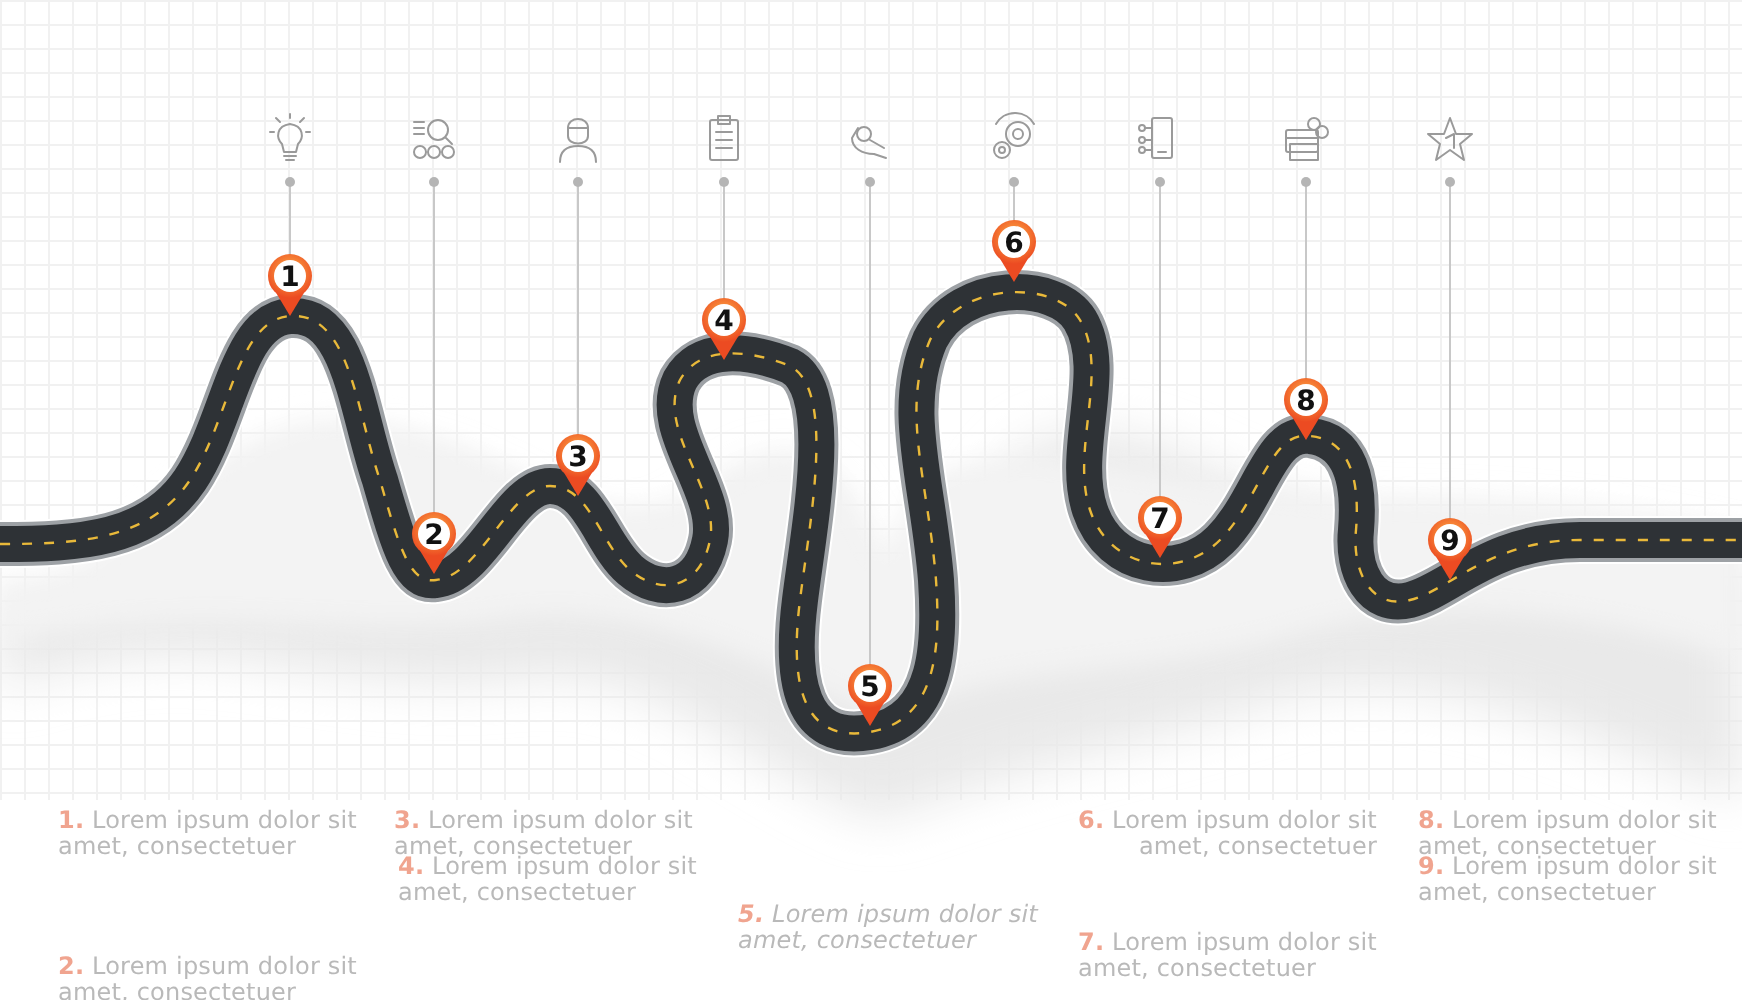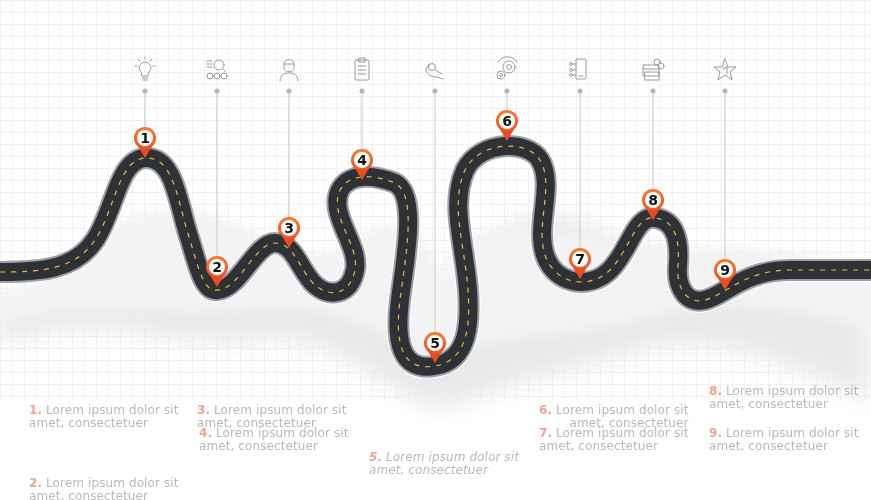--- a/index.html
+++ b/index.html
@@ -225,26 +225,26 @@
 <div class="label" style="left:369px; top:451px;font-style:italic;">
   <span class="num">5.</span>
   <span>Lorem ipsum dolor sit</span><br>
   <span>amet, consectetuer</span>
 </div>
 <div class="label" style="left:539px; top:404px;text-align:right;">
   <span class="num">6.</span>
   <span>Lorem ipsum dolor sit</span><br>
   <span>amet, consectetuer</span>
 </div>
-<div class="label" style="left:539px; top:427px;">
+<div class="label" style="left:539px; top:465px;">
   <span class="num">7.</span>
   <span>Lorem ipsum dolor sit</span><br>
   <span>amet, consectetuer</span>
 </div>
-<div class="label" style="left:709px; top:385px;">
+<div class="label" style="left:709px; top:404px;">
   <span class="num">8.</span>
   <span>Lorem ipsum dolor sit</span><br>
   <span>amet, consectetuer</span>
 </div>
 <div class="label" style="left:709px; top:427px;">
   <span class="num">9.</span>
   <span>Lorem ipsum dolor sit</span><br>
   <span>amet, consectetuer</span>
 </div>
 

